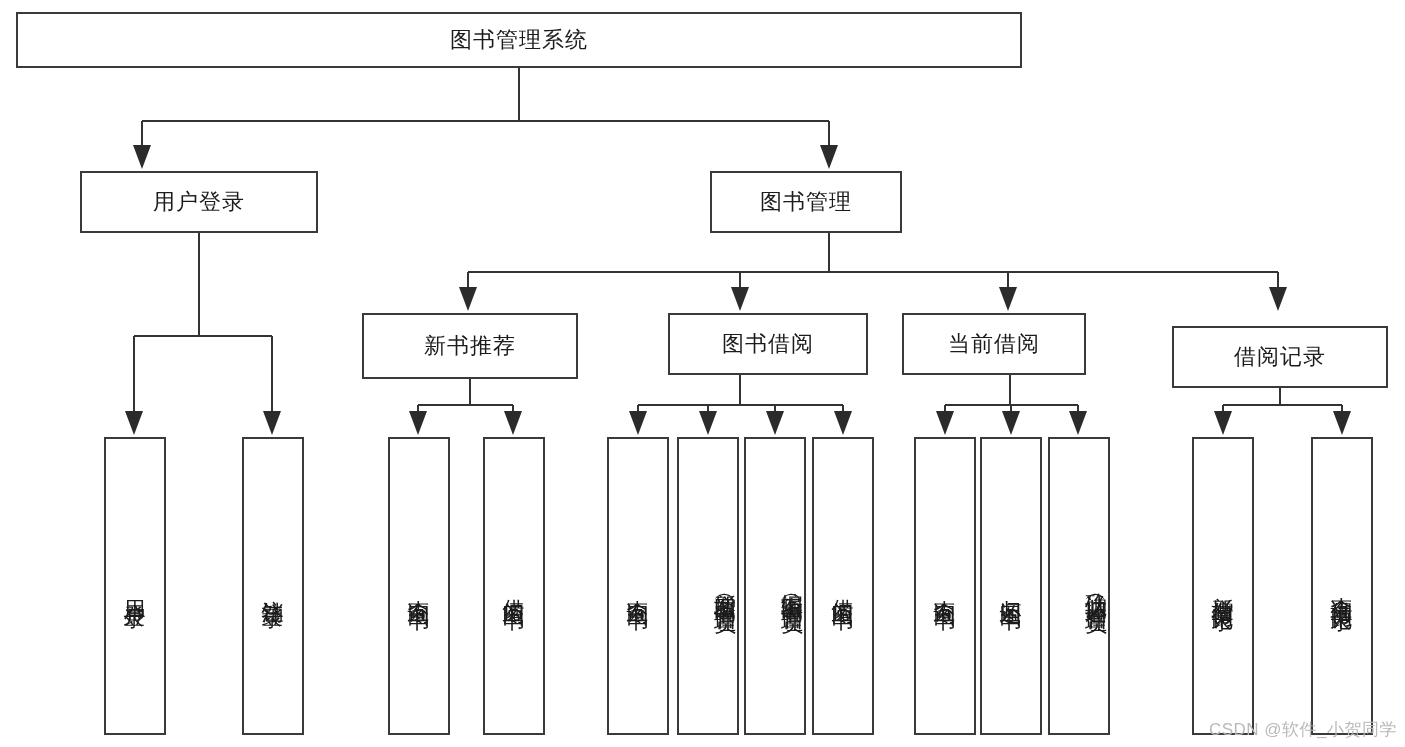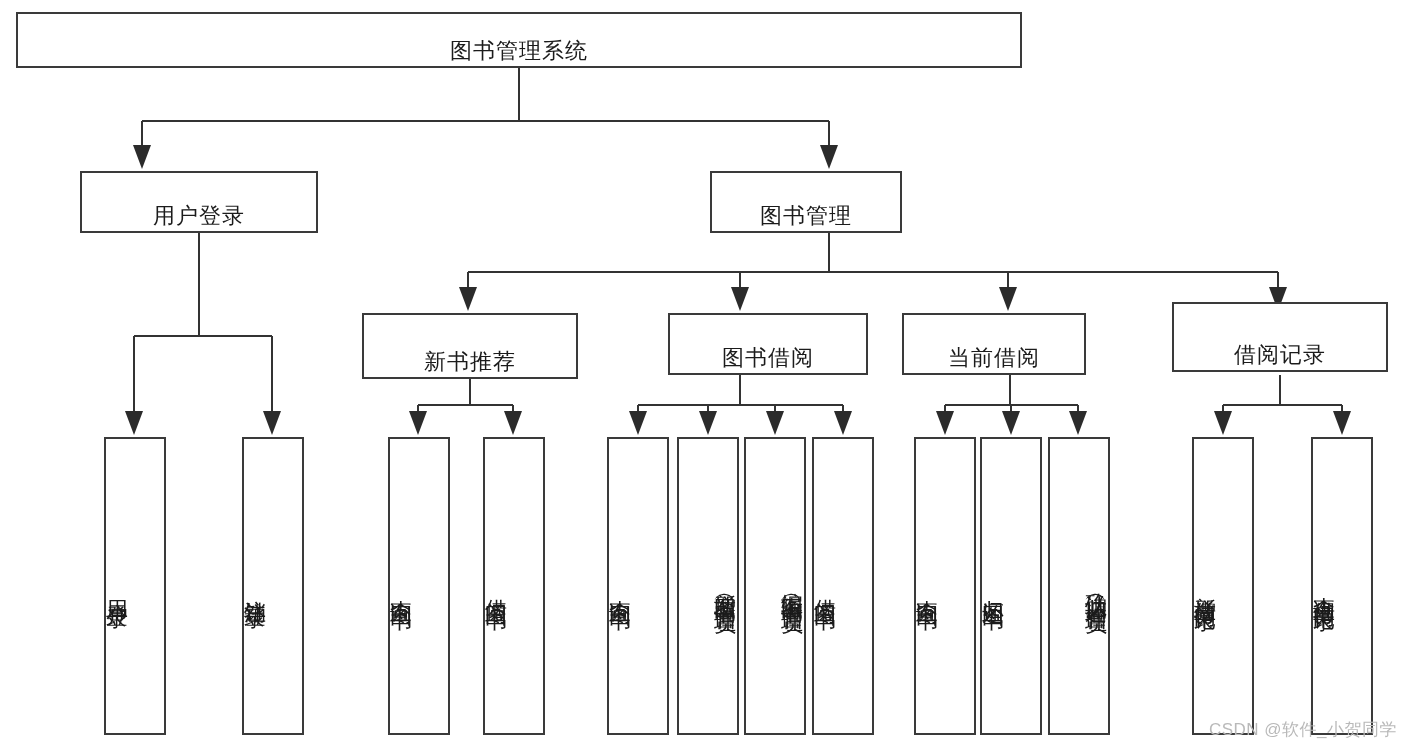--- a/index.html
+++ b/index.html
@@ -23,21 +23,21 @@
     top: 0;
     width: 1405px;
     height: 747px;
   }
   .node {
     position: absolute;
     box-sizing: border-box;
     background: #ffffff;
     border: 2px solid #3a3a3a;
     display: flex;
-    align-items: flex-end;
+    align-items: center;
     justify-content: center;
     color: #1b1b1b;
   }
   .node.horiz {
     font-size: 22px;
     letter-spacing: 1px;
   }
   .node.vert {
     writing-mode: vertical-rl;
     text-orientation: upright;
@@ -145,21 +145,21 @@
       </div>
       <div class="node horiz" style="left: 362px; top: 313px; width: 216px; height: 66px;">
         <span class="hlabel">新书推荐</span>
       </div>
       <div class="node horiz" style="left: 668px; top: 313px; width: 200px; height: 62px;">
         <span class="hlabel">图书借阅</span>
       </div>
       <div class="node horiz" style="left: 902px; top: 313px; width: 184px; height: 62px;">
         <span class="hlabel">当前借阅</span>
       </div>
-      <div class="node horiz" style="left: 1172px; top: 302px; width: 216px; height: 70px;">
+      <div class="node horiz" style="left: 1172px; top: 326px; width: 216px; height: 62px;">
         <span class="hlabel">借阅记录</span>
       </div>
       <div class="node vert" style="left: 104px; top: 437px; width: 62px; height: 298px;">
         <span class="vlabel">用户登录</span>
       </div>
       <div class="node vert" style="left: 242px; top: 437px; width: 62px; height: 298px;">
         <span class="vlabel">注销登录</span>
       </div>
       <div class="node vert" style="left: 388px; top: 437px; width: 62px; height: 298px;">
         <span class="vlabel">查询图书</span>

